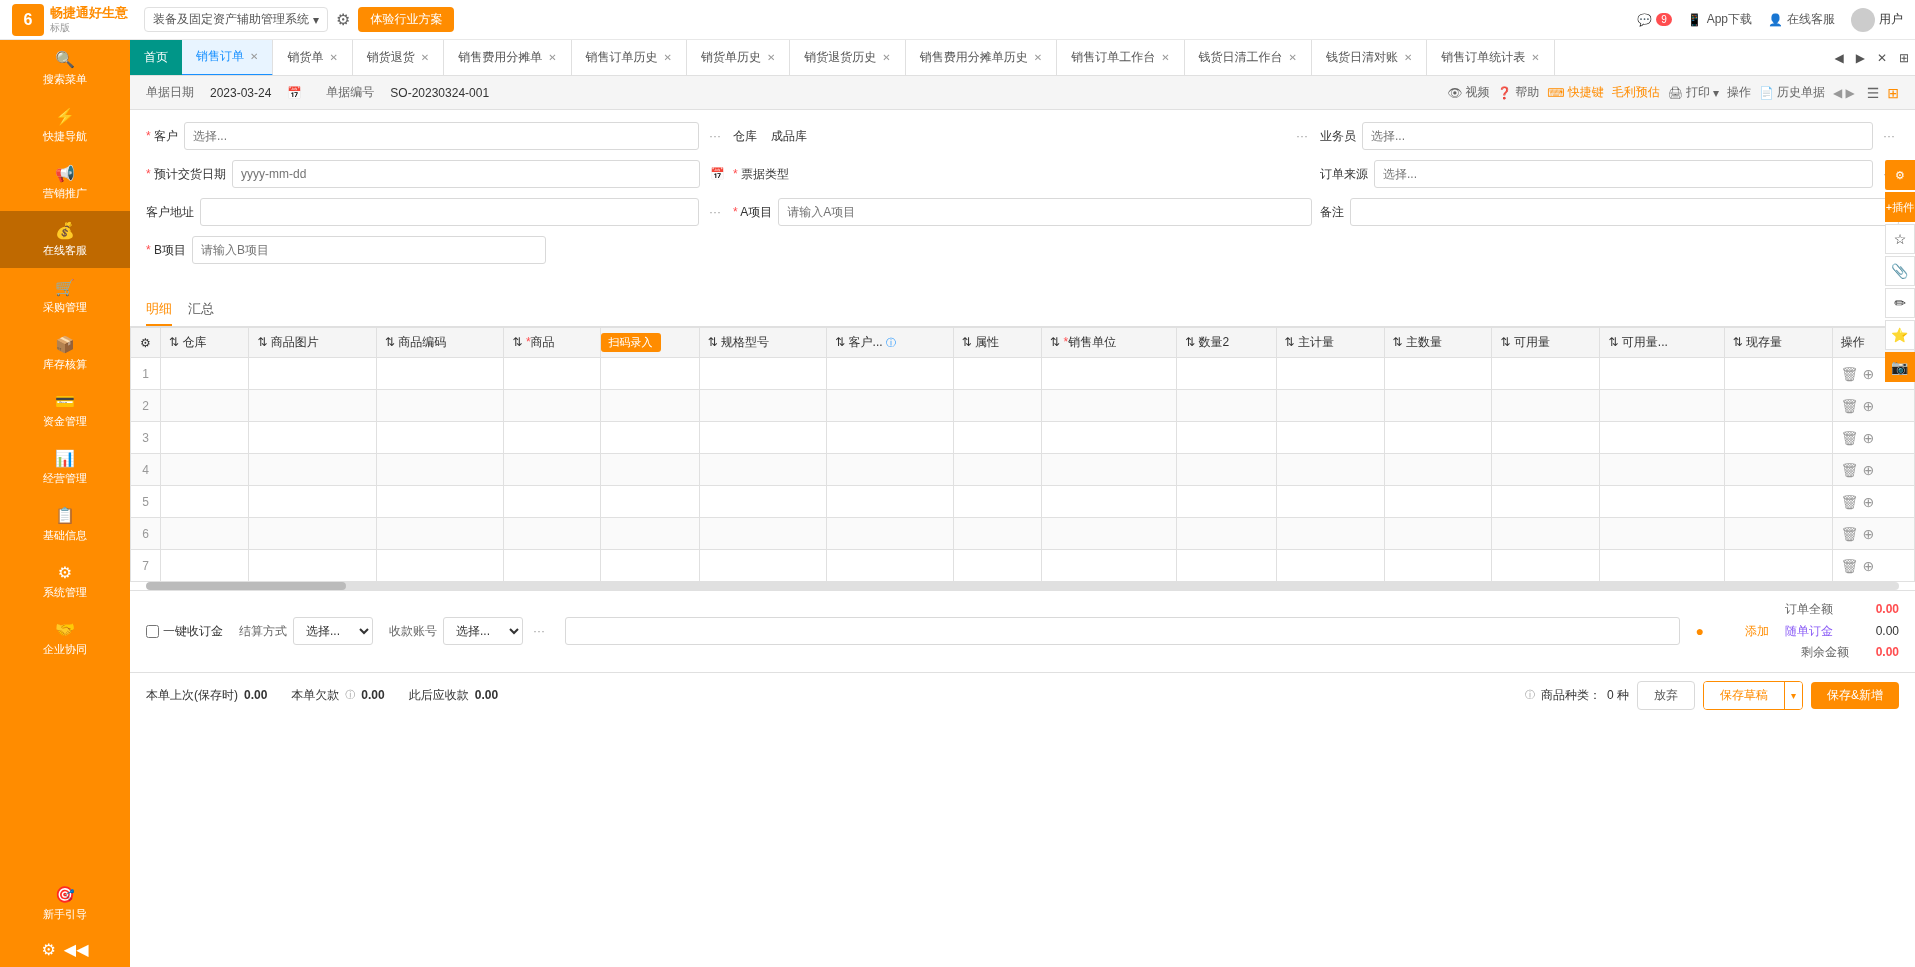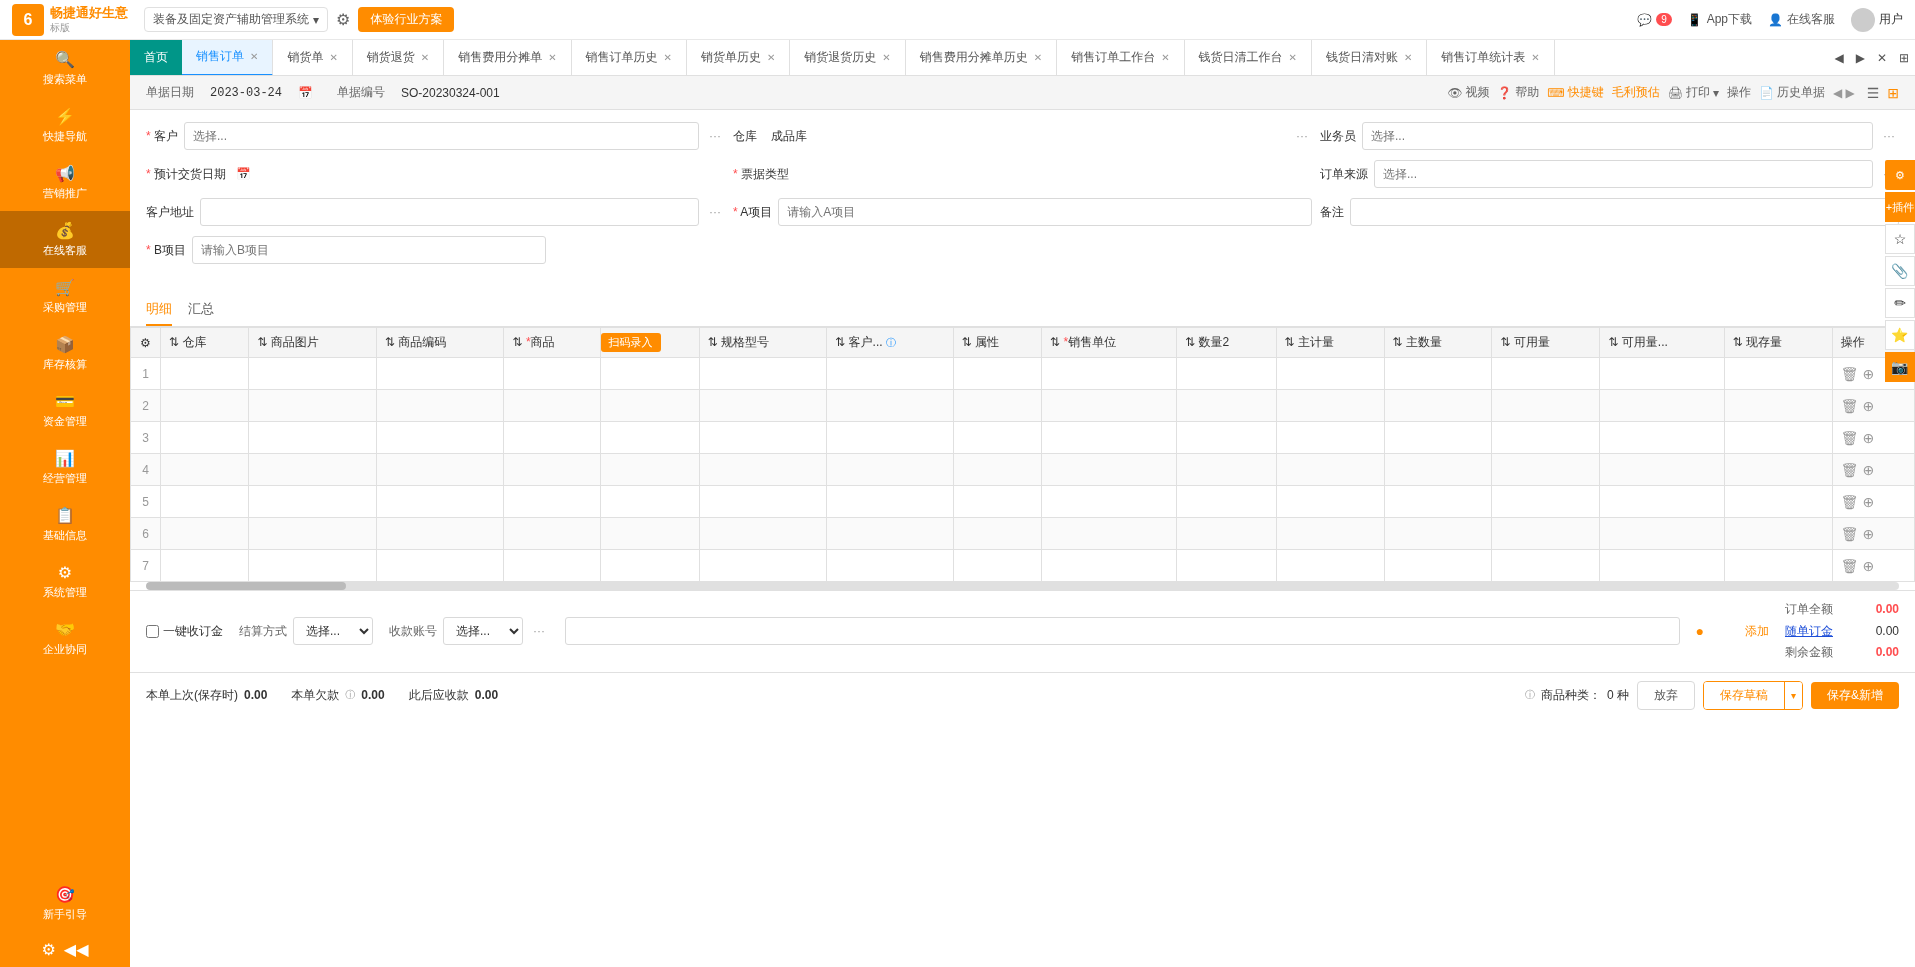--- a/index.html
+++ b/index.html
@@ -265,21 +265,21 @@
           <span class="tab-nav-btn">▶</span>
           <span class="tab-nav-btn">✕</span>
           <span class="tab-nav-btn">⊞</span>
         </div>
       </div>
 
       <div class="page-content">
 
         <div class="form-header">
           <span class="form-header-label">单据日期</span>
-          <span class="form-header-value" style="font-weight:500;font-family:Liberation Mono, monospace;">2023-03-24</span>
+          <span class="form-header-value" style="font-weight:500;">2023-03-24</span>
           <span style="color:#999;cursor:pointer;font-size:12px;">📅</span>
           <span class="form-header-label" style="margin-left:8px;">单据编号</span>
           <span class="form-header-value" style="font-weight:500;">SO-20230324-001</span>
           <div class="form-header-actions">
             <span class="form-header-btn">
               <span>👁</span>
               <span>视频</span>
             </span>
             <span class="form-header-btn">
               <span>❓</span>
@@ -340,20 +340,21 @@
             <div class="form-field">
               <span class="form-label">业务员</span>
               <input class="form-input" placeholder="选择..." style="color: rgb(187, 187, 187);">
               <span class="more-btn">···</span>
             </div>
           </div>
 
           <div class="form-row">
             <div class="form-field">
               <span class="form-label required">预计交货日期</span>
+              <input class="form-input" placeholder="yyyy-mm-dd" style="color: rgb(187, 187, 187);">
               <span class="date-icon">📅</span>
             </div>
             <div class="form-field">
               <span class="form-label required">票据类型</span>
             </div>
             <div class="form-field">
               <span class="form-label">订单来源</span>
               <input class="form-input" placeholder="选择..." style="color: rgb(187, 187, 187);">
               <span class="more-btn">···</span>
             </div>
@@ -616,24 +617,24 @@
             <span style="color:#ff8c00;font-size:14px;">●</span>
             <span style="color:#ff8c00;margin-left:38px;">添加</span>
           </span>
 
           <div style="margin-left:auto;text-align:right;font-size:12px;line-height:1.8;">
             <div style="display:flex;gap:16px;justify-content:flex-end;">
               <span style="color:#666;">订单全额</span>
               <span style="color:#ff4d4f;font-weight:bold;min-width:50px;text-align:right;">0.00</span>
             </div>
             <div style="display:flex;gap:16px;justify-content:flex-end;">
-              <span style="color:#1d4ed8;text-decoration:underline;">随单订金</span>
+              <span style="color:#8b5cf6;">随单订金</span>
               <span style="color:#333;min-width:50px;text-align:right;">0.00</span>
             </div>
-            <div style="display:flex;gap:16px;justify-content:flex-end;align-items:flex-end;">
+            <div style="display:flex;justify-content:flex-end;align-items:flex-end;">
               <span style="color:#666;">剩余金额</span>
               <span style="color:#ff4d4f;font-weight:bold;min-width:50px;text-align:right;">0.00</span>
             </div>
           </div>
         </div>
 
         <div class="page-footer">
           <div class="footer-summary">
             <span>本单上次(保存时)</span>
             <span style="color:#333;font-weight:bold;">0.00</span>

